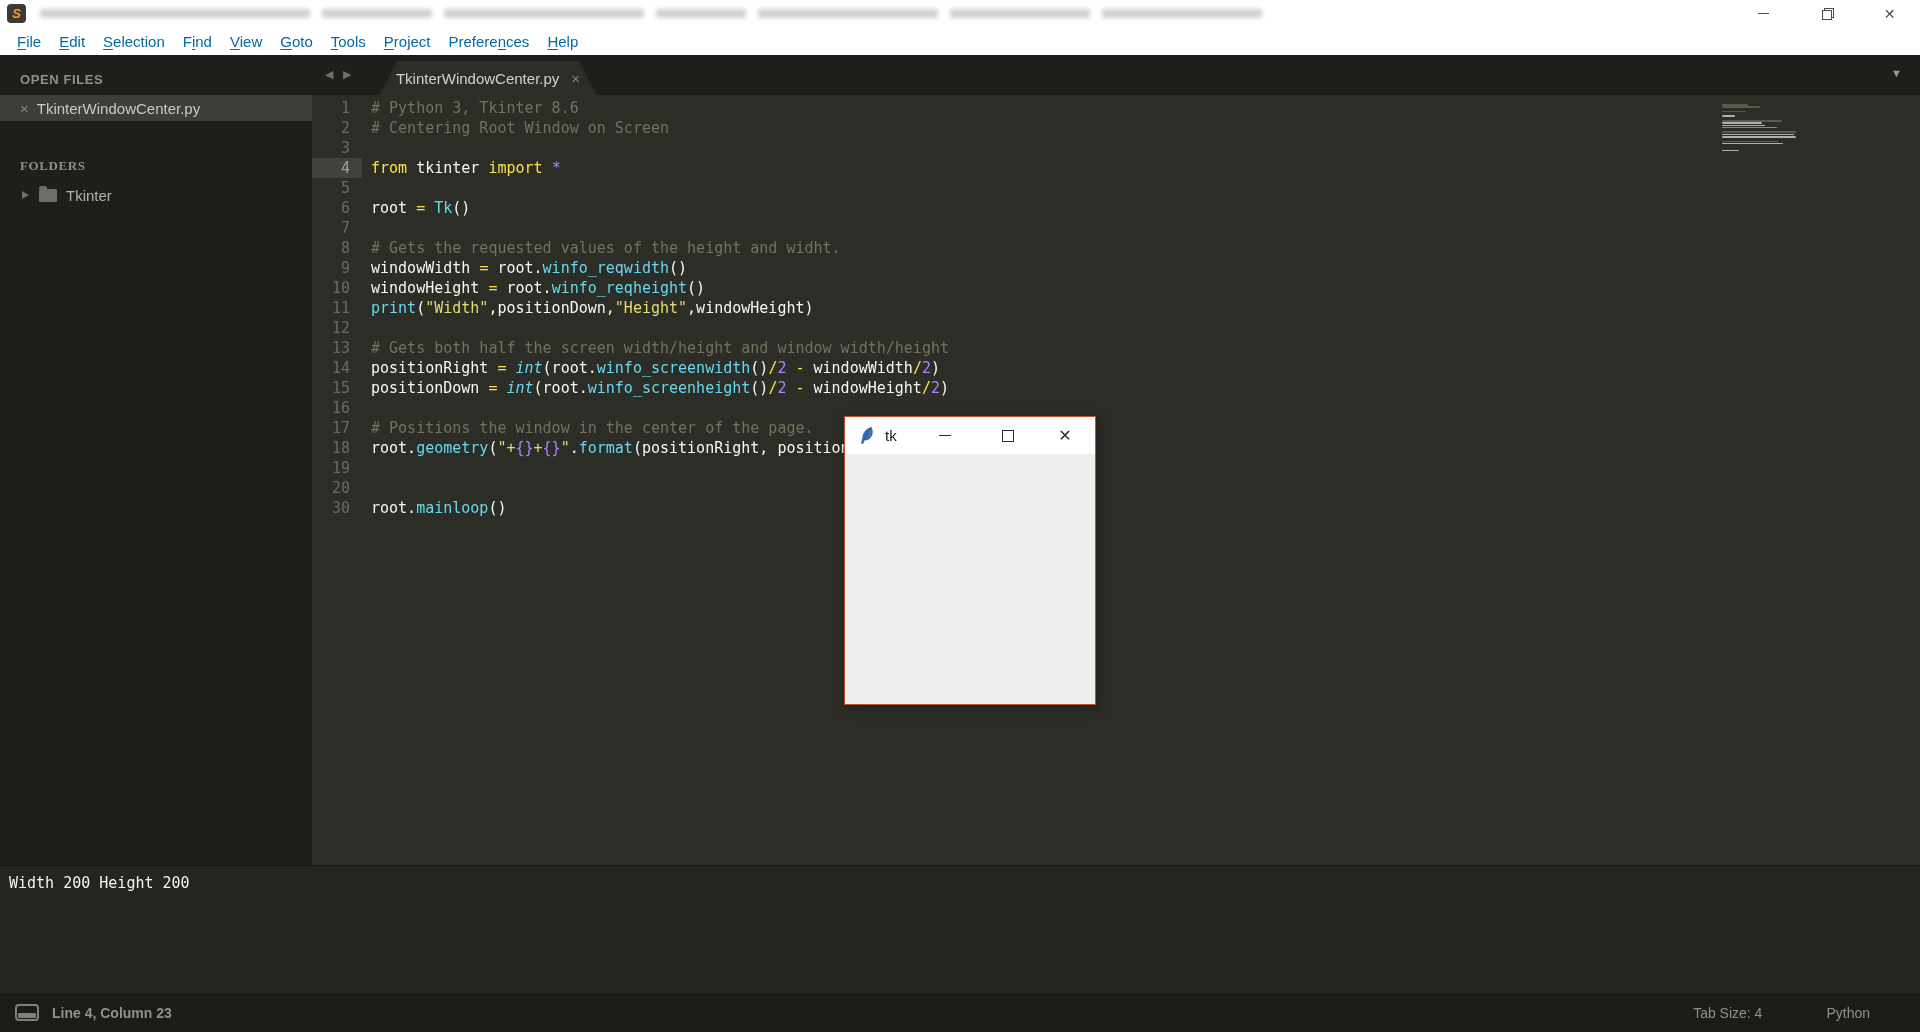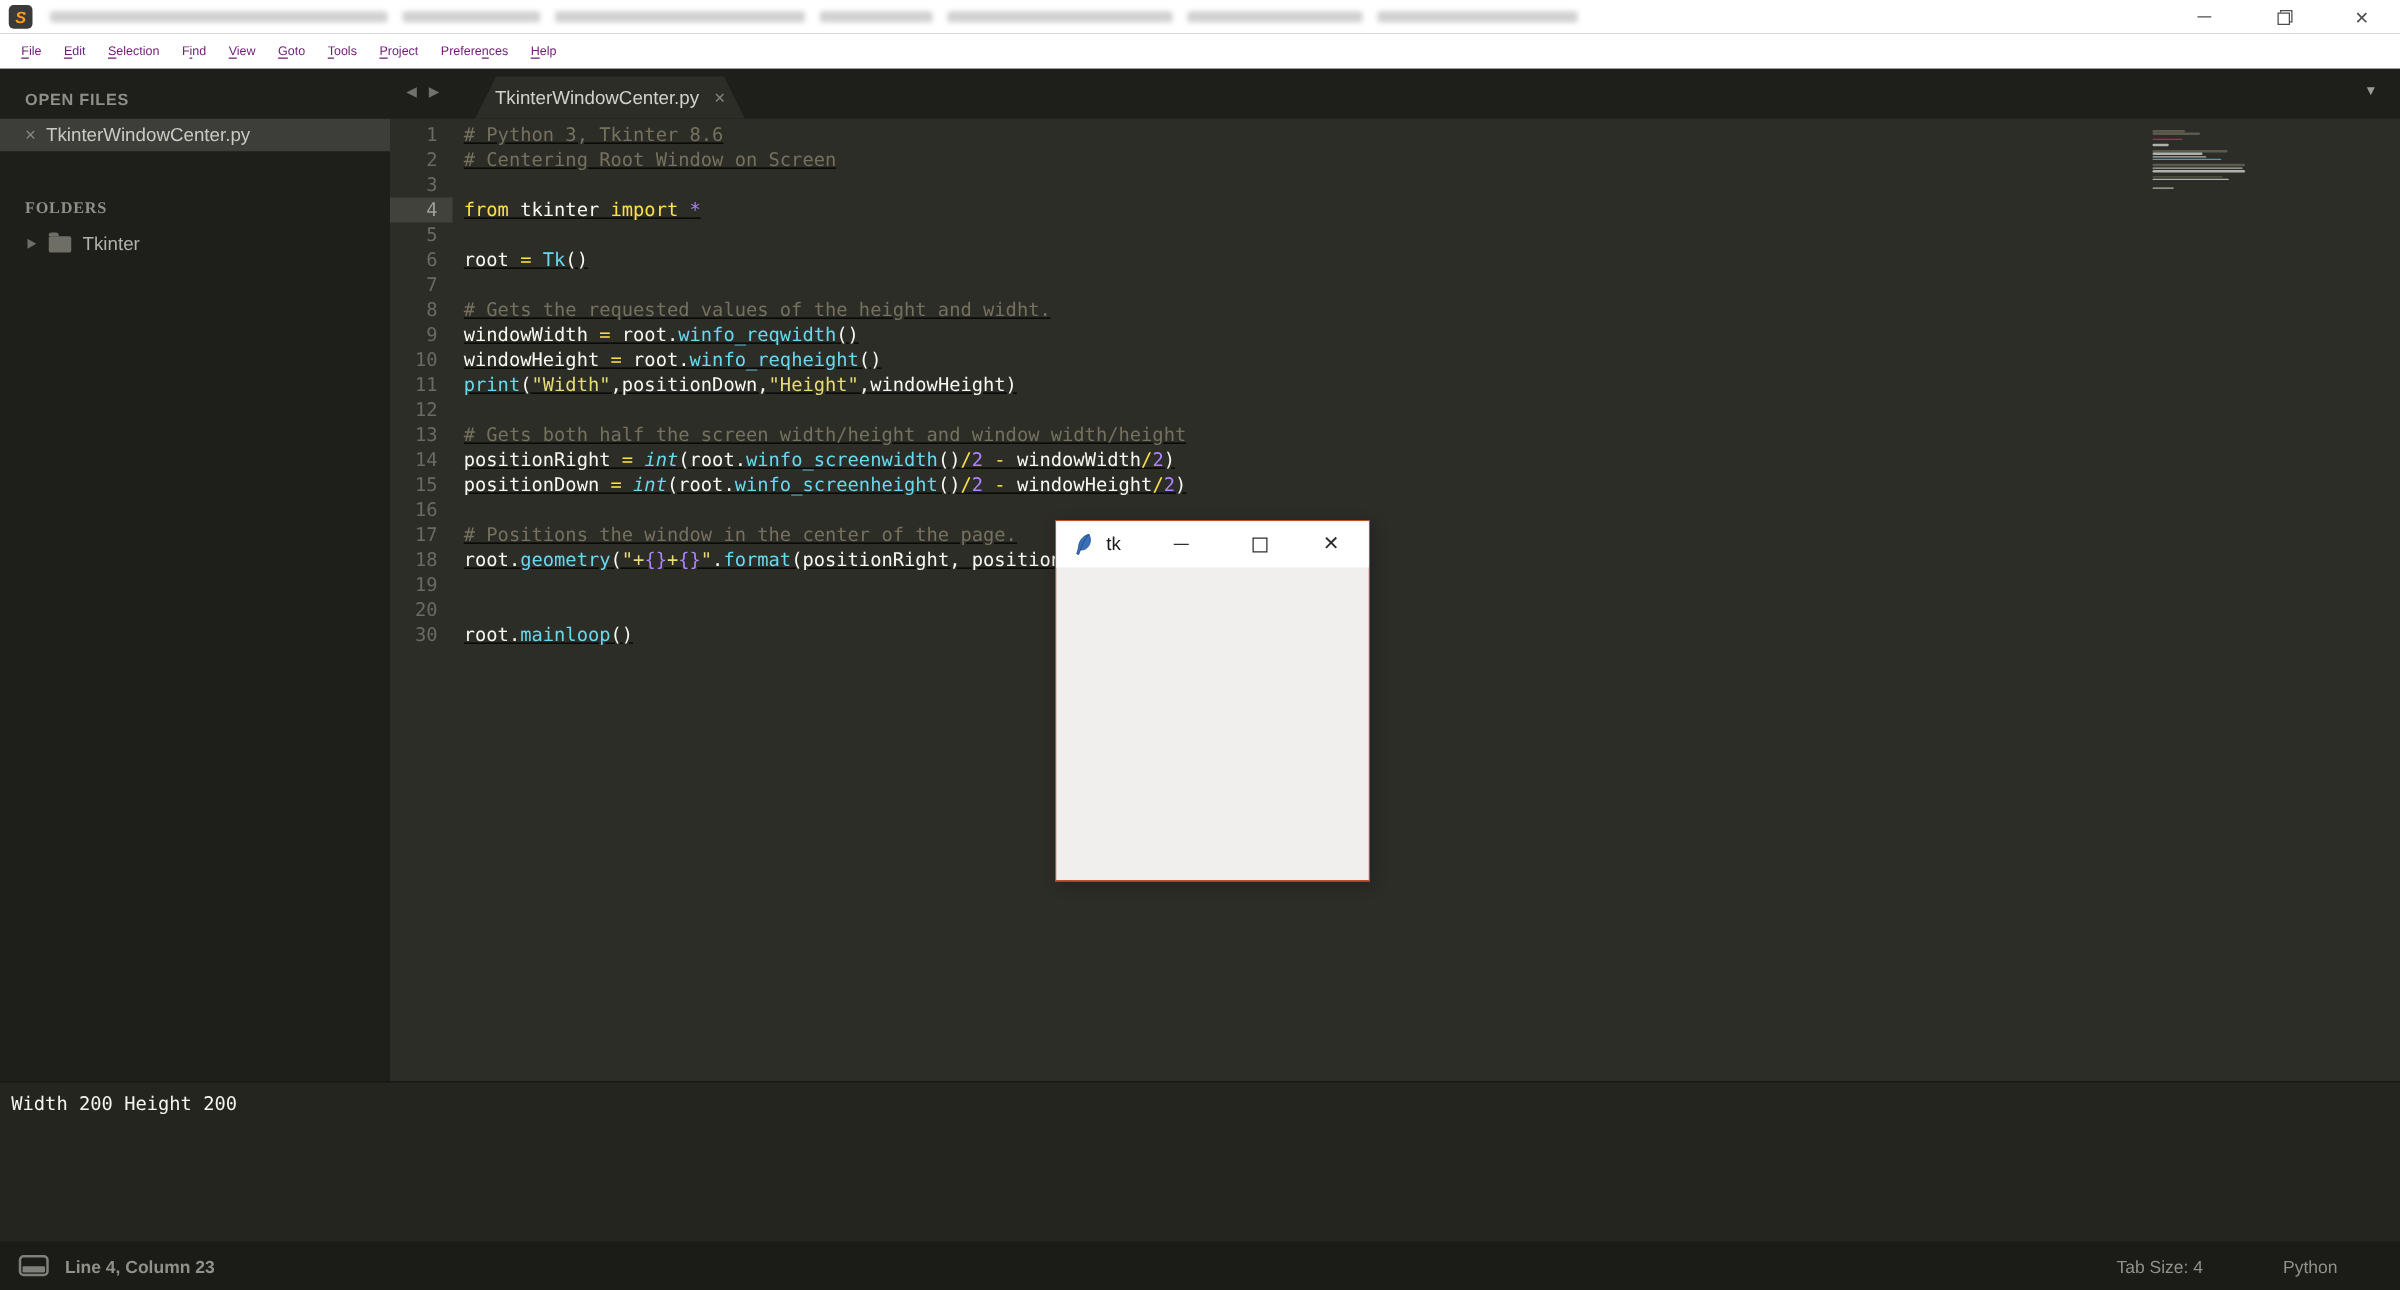--- a/index.html
+++ b/index.html
@@ -18,21 +18,21 @@
   #wc-min{left:1741px}#wc-restore{left:1805px}#wc-close{left:1867px}
   .glyph-min{width:11px;height:1px;background:#4d4d4d;}
   .glyph-restore{position:relative;width:12px;height:12px;}
   .glyph-restore::before{content:"";position:absolute;right:0;top:0;width:8px;height:8px;border:1px solid #4d4d4d;}
   .glyph-restore::after{content:"";position:absolute;left:0;bottom:0;width:8px;height:8px;border:1px solid #4d4d4d;background:#fff;}
   .glyph-close{font-size:14px;color:#4d4d4d;line-height:1;}
 
   
   .menubar{position:absolute;left:0;top:27px;width:100%;height:28px;background:#ffffff;
     display:flex;align-items:center;padding-left:8px;box-sizing:border-box;}
-  .menu-item{padding:0 9px;font-size:10px;color:#701a75;cursor:default;}
+  .menu-item{padding:0 9px;font-size:15px;color:#0369a1;cursor:default;}
   .menu-item u{text-underline-offset:2px;}
 
   
   .sidebar{position:absolute;left:0;top:55px;width:312px;height:810px;background:#1e1e1b;}
   .sb-header{position:absolute;left:20px;font-size:13px;font-weight:bold;letter-spacing:.6px;color:#8f8f88;}
   #hdr-open{top:17px;}
   #hdr-folders{top:103px;font-family:Liberation Serif, serif;}
   .sb-file{position:absolute;top:40px;left:0;width:100%;height:26px;background:#3d3d39;
     display:flex;align-items:center;}
   .sb-close{margin-left:20px;color:#878780;font-size:15px;line-height:1;}
@@ -55,21 +55,21 @@
     display:flex;align-items:center;justify-content:center;gap:12px;font-size:15px;color:#d2d2cb;}
   .tab-close{color:#84847d;font-size:15px;line-height:1;}
   .overflow{position:absolute;right:18px;top:13px;font-size:11px;color:#9c9c95;line-height:1;}
 
   
   .editor{position:absolute;left:312px;top:95px;right:0;bottom:167px;background:#2d2d28;overflow:hidden;}
   #code-lines{padding-top:3px;}
   .code-row{display:flex;height:20px;line-height:20px;font-family:"DejaVu Sans Mono",monospace;font-size:15px;}
   .gutter{flex:0 0 50px;box-sizing:border-box;padding-right:12px;text-align:right;color:#84847c;opacity:.7;}
   .gutter.hl{background:#41423b;opacity:1;color:#a0a098;}
-  .code-text{margin-left:9px;white-space:pre;text-decoration:underline;}
+  .code-text{margin-left:9px;white-space:pre;}
   .tk-d{color:#f8f8f2}.tk-c{color:#75715e}.tk-k{color:#fde047}
   .tk-f{color:#66d9ef}.tk-fi{color:#66d9ef;font-style:italic}
   .tk-n{color:#ae81ff}.tk-s{color:#e6db74}
   #minimap{position:absolute;top:9px;right:120px;width:78px;}
   .mm-row{height:1.6px;margin-bottom:0.7px;border-radius:1px;opacity:.65;}
 
   
   .console{position:absolute;left:0;top:865px;width:100%;height:128px;background:#25251f;
     border-top:1px solid #161613;box-sizing:border-box;padding:8px 0 0 9px;
     font-family:"DejaVu Sans Mono",monospace;font-size:15px;color:#f4f4f0;}

